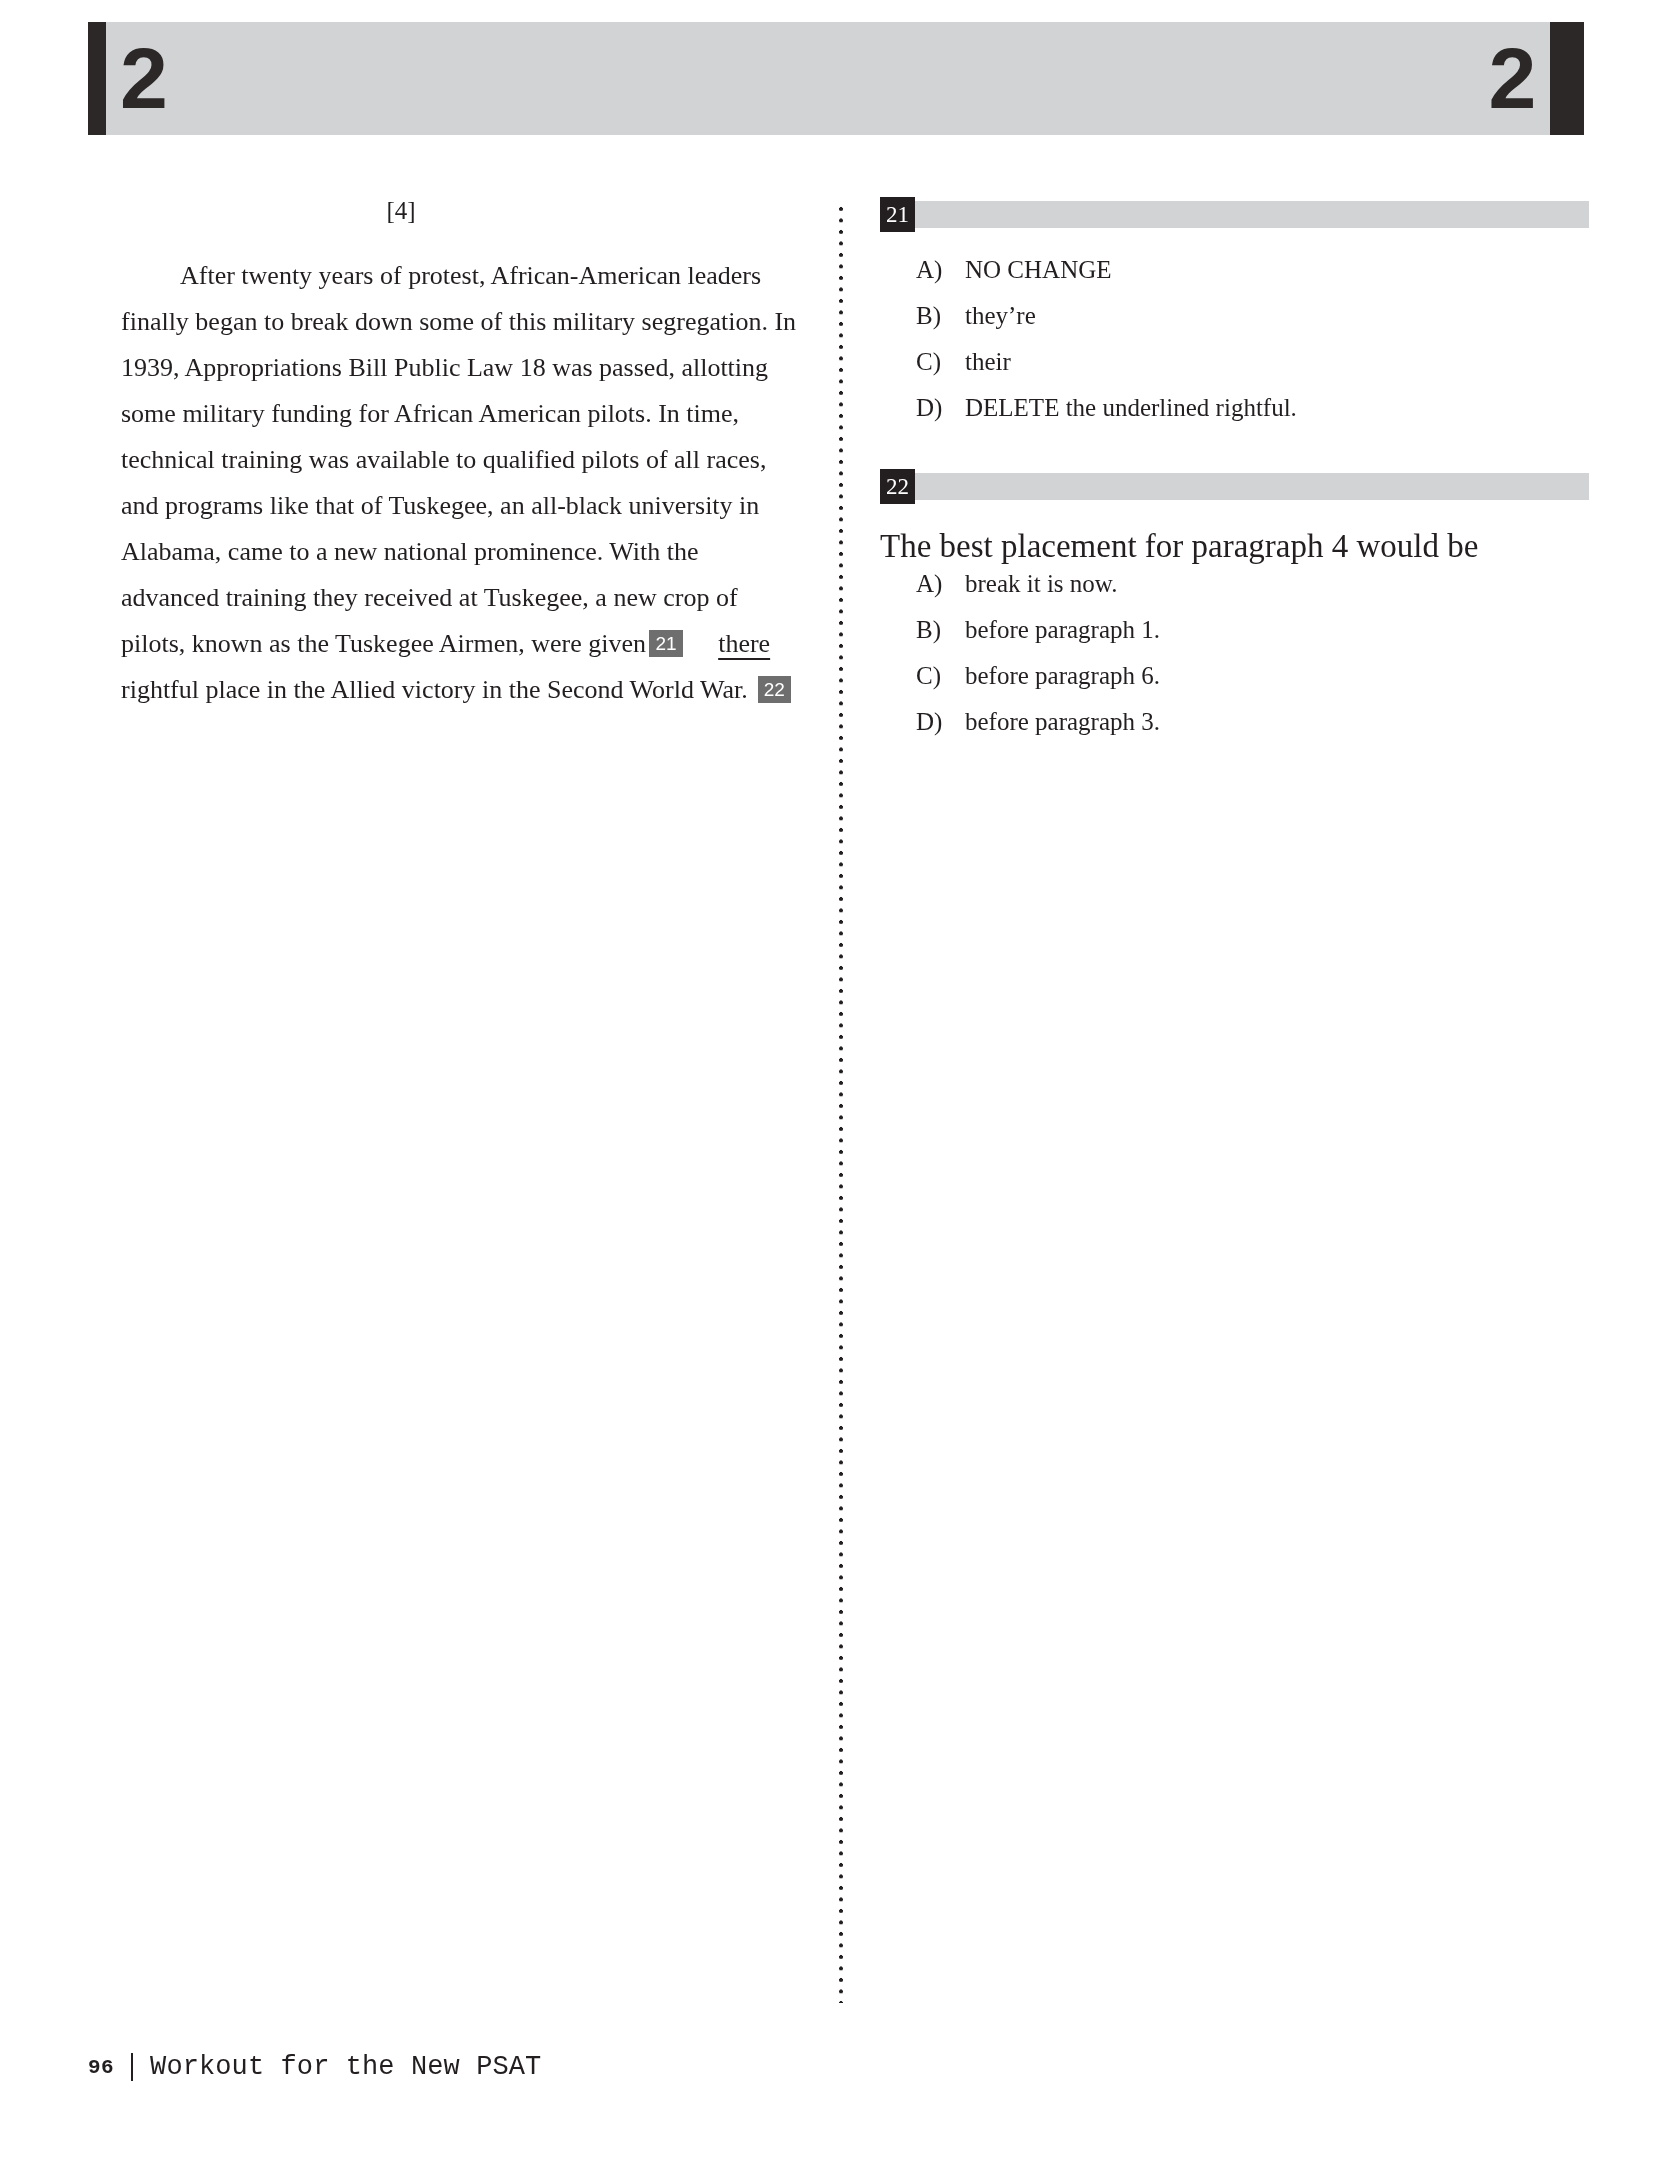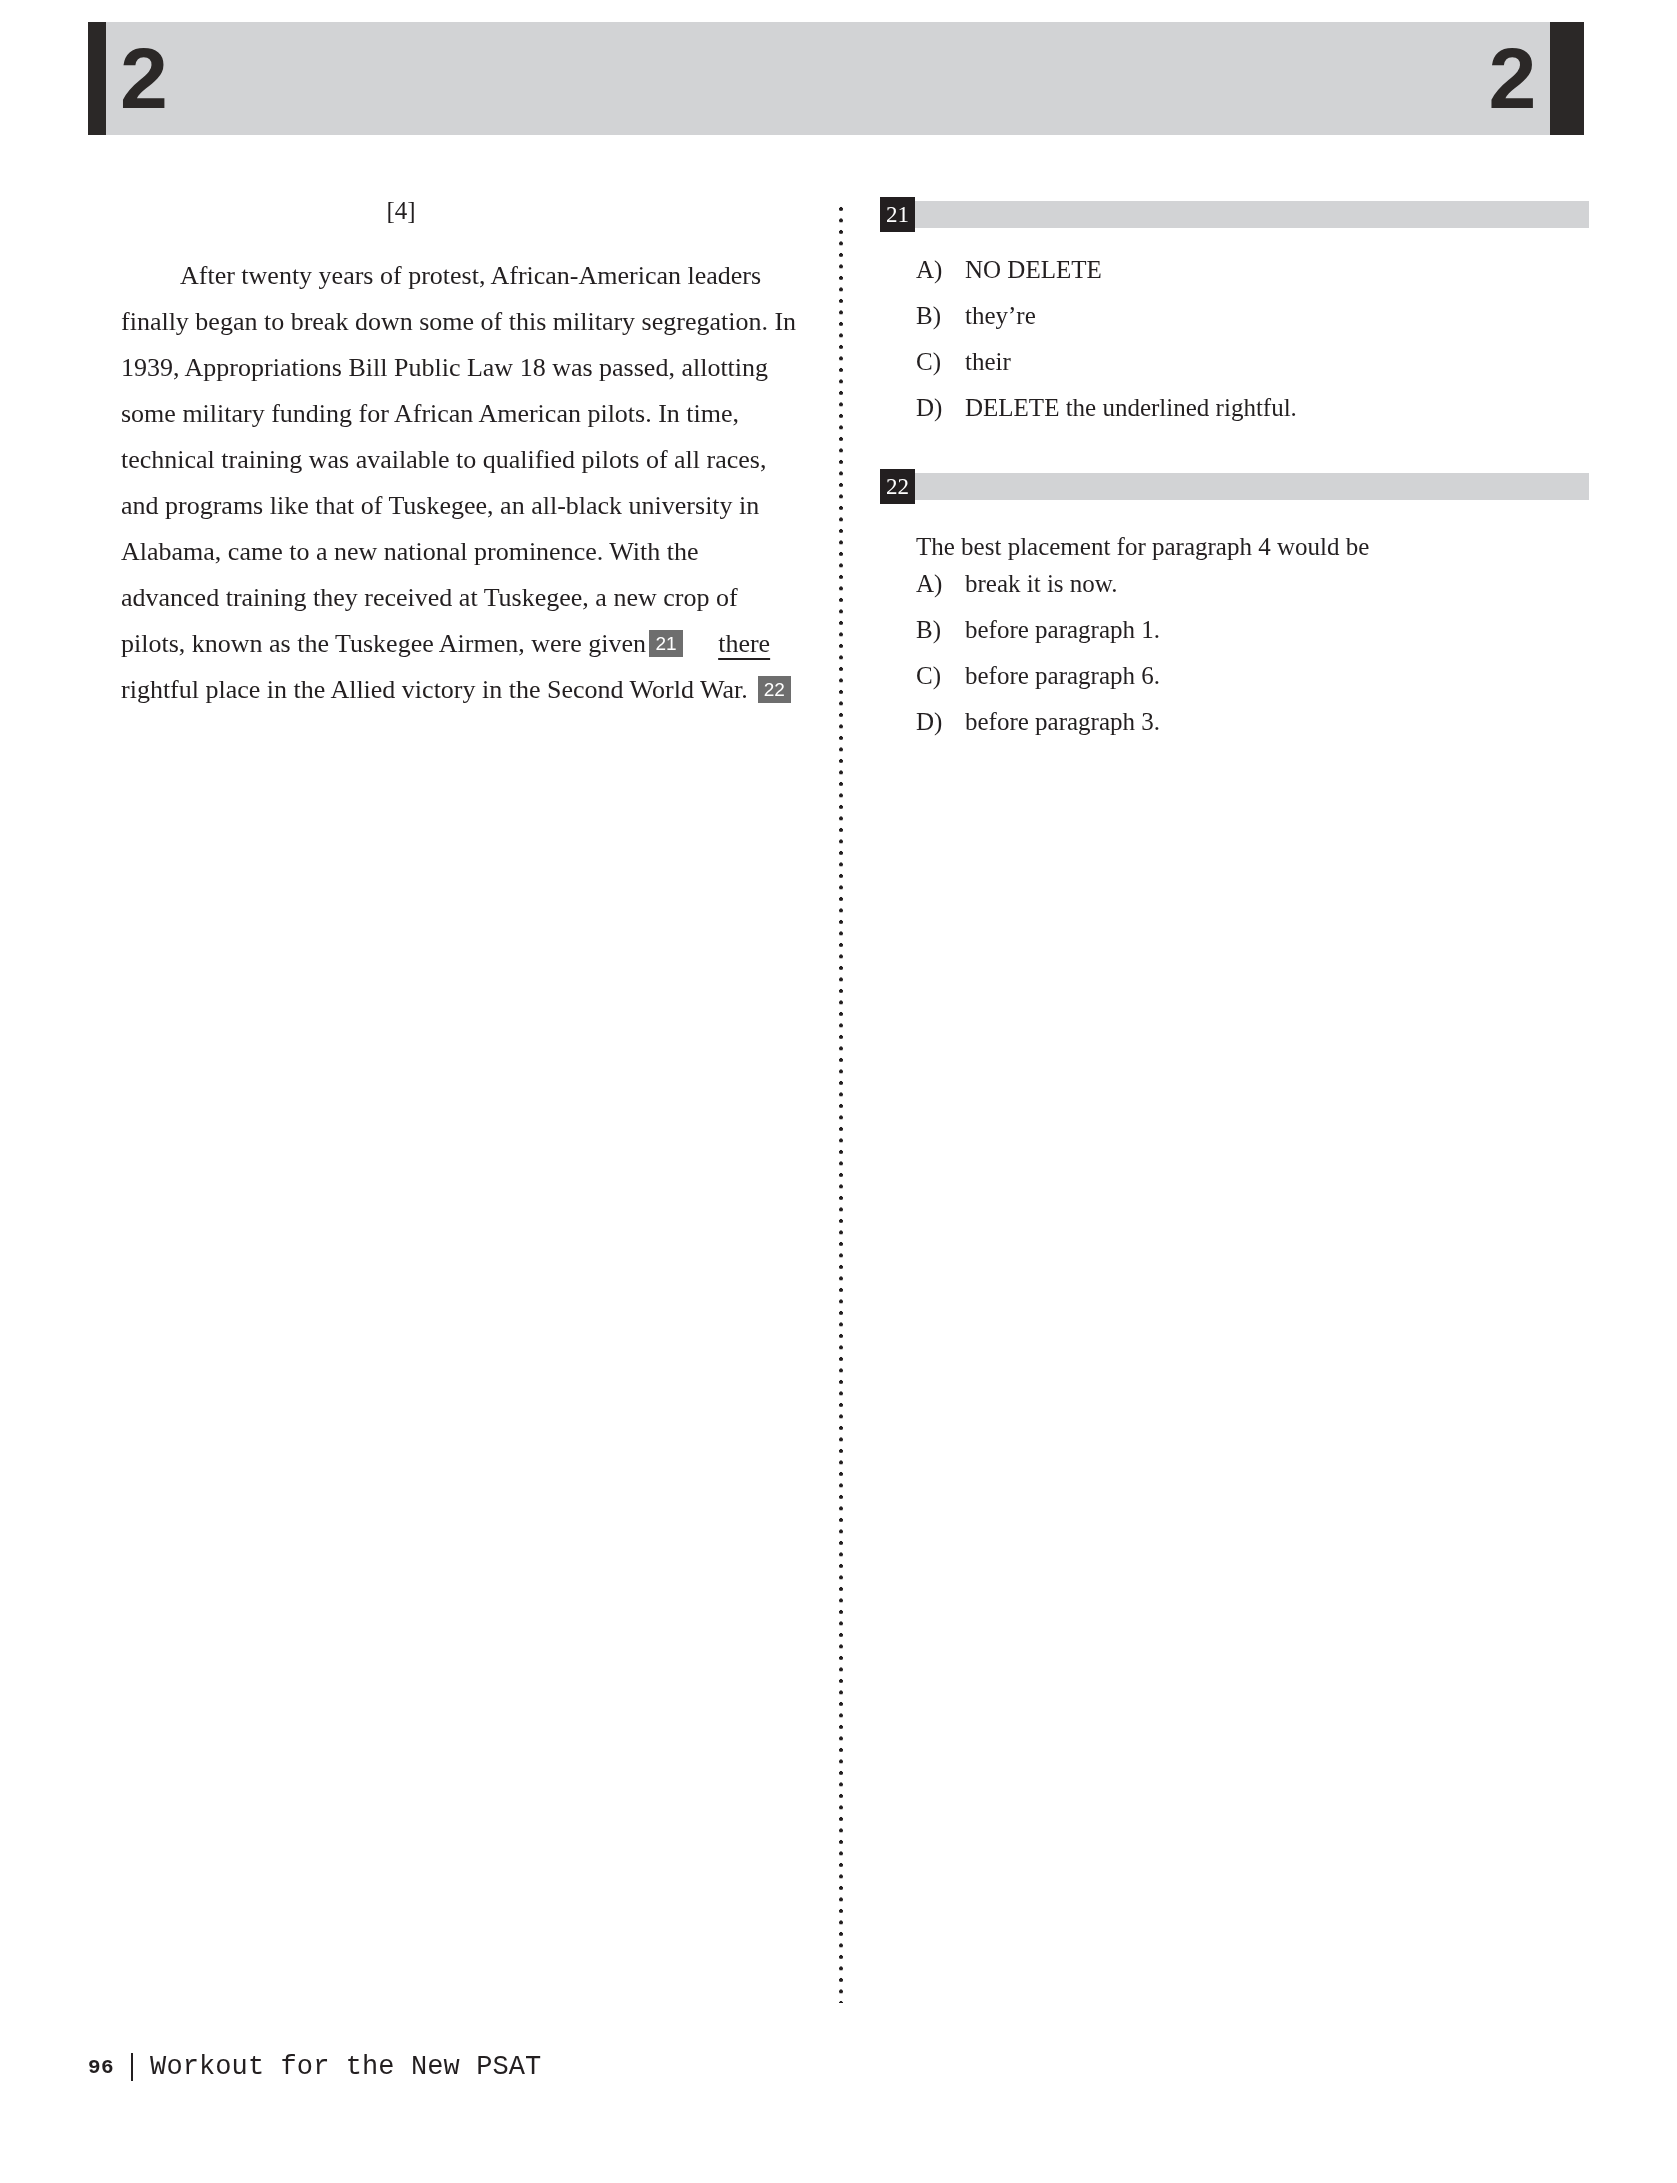--- a/index.html
+++ b/index.html
@@ -151,24 +151,23 @@
     width: 35px;
     height: 35px;
     background: #231f20;
     color: #ffffff;
     font-family: "Liberation Serif", serif;
     font-size: 23px;
     line-height: 35px;
     text-align: center;
   }
   .q-stem {
-    font-size: 25px;
+    font-size: 33px;
     line-height: 39px;
     color: #231f20;
-    margin-left: 36px;
     margin-bottom: 2.7px;
   }
   .choices {
     list-style: none;
     margin: 0;
     padding: 0;
     margin-left: 36px;
   }
   .choice {
     position: relative;
@@ -234,21 +233,21 @@
 <div class="questions-col">
 
   <div class="question">
     <div class="q-head">
       <div class="q-head-bar"></div>
       <div class="q-num">21</div>
     </div>
     <ul class="choices">
       <li class="choice">
         <span class="choice-letter">A)</span>
-        <span>NO DELETE</span>
+        <span>NO CHANGE</span>
       </li>
       <li class="choice">
         <span class="choice-letter">B)</span>
         <span>they’re</span>
       </li>
       <li class="choice">
         <span class="choice-letter">C)</span>
         <span>their</span>
       </li>
       <li class="choice">

